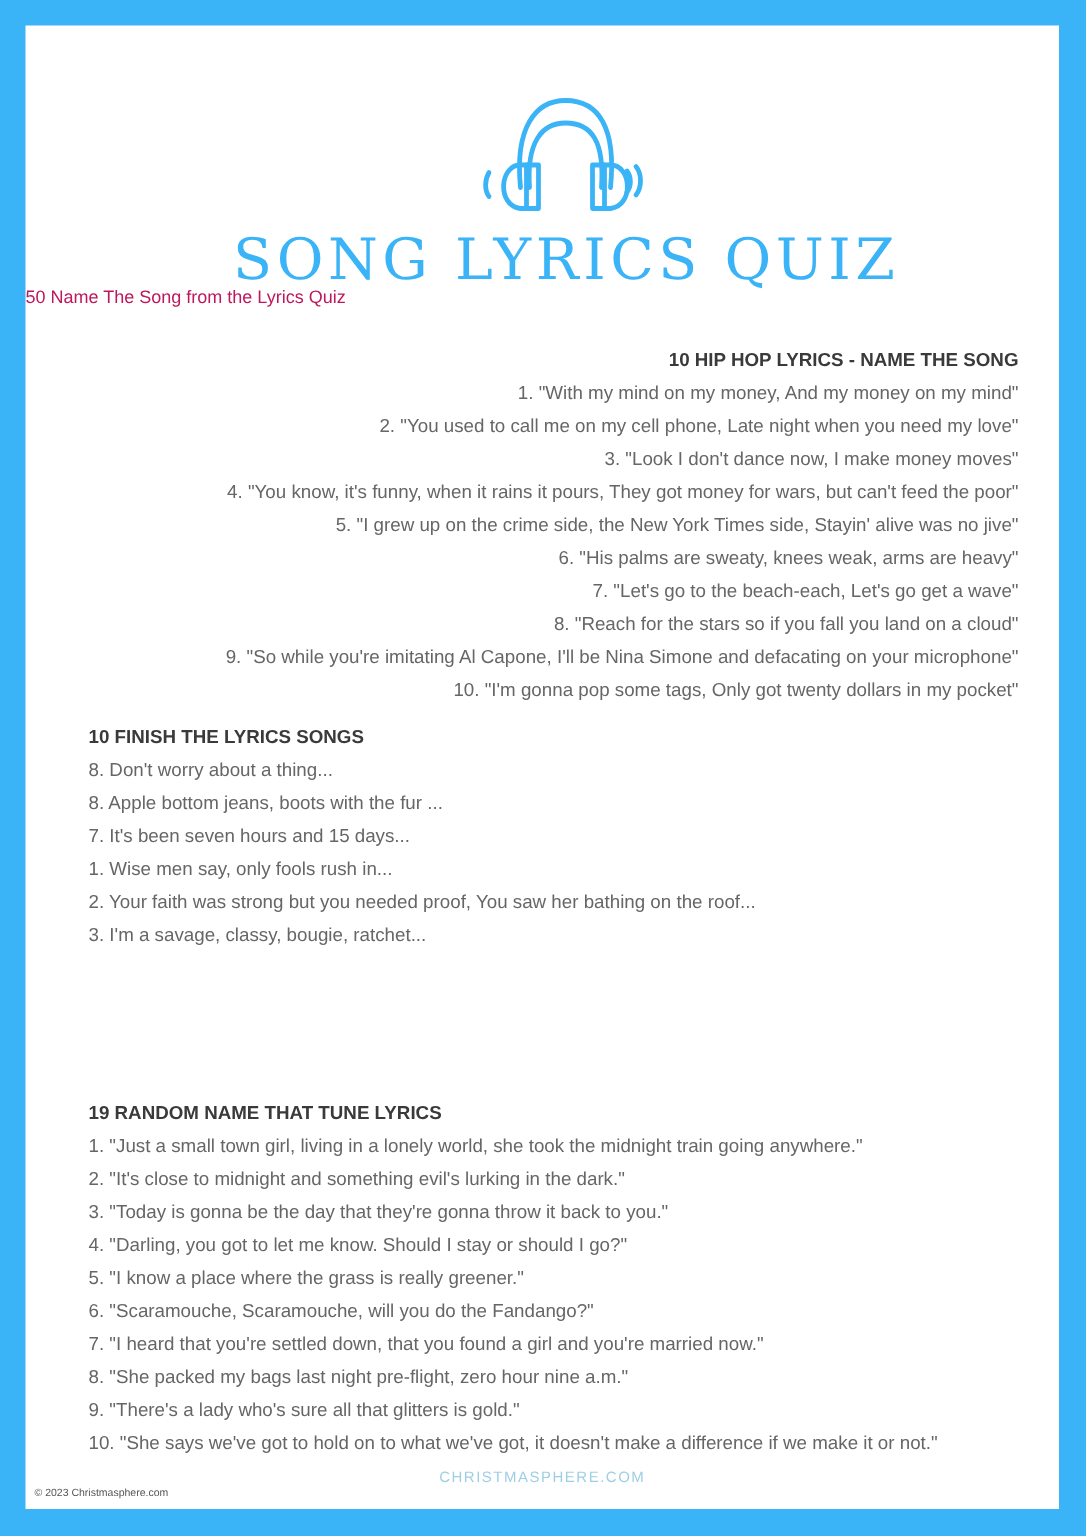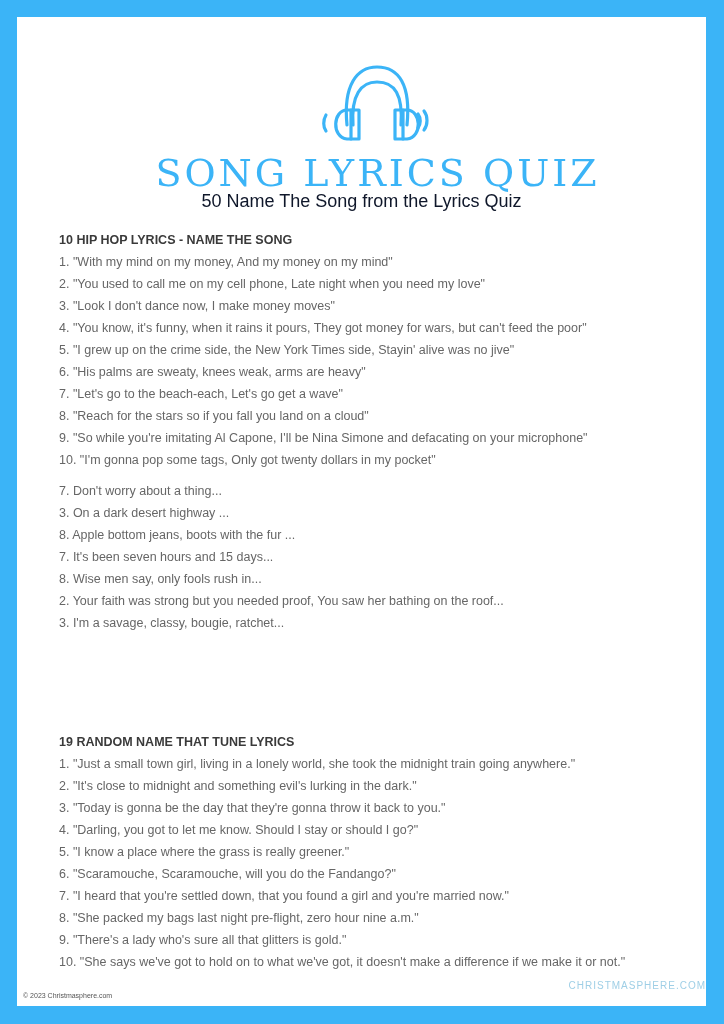--- a/index.html
+++ b/index.html
@@ -28,24 +28,23 @@
       font-family: "DejaVu Serif", serif;
       font-size: 38px;
       letter-spacing: 3px;
       color: #3bb4f7;
       margin: 16px;
       font-weight: normal;
     }
     .subtitle {
       position: absolute;
       left: 0; width: 689px; top: 174px;
-      text-align: center;
       font-family: "Liberation Sans", sans-serif;
-      font-size: 18px;
-      color: #0f172a;
+      font-size: 12px;
+      color: #be185d;
     }
     .section {
       position: absolute;
       left: 42px;
       width: 620px;
     }
     .section h2 {
       margin: 0;
       font-family: "Liberation Sans", sans-serif;
       font-size: 12.5px;
@@ -57,27 +56,27 @@
       list-style: none;
       margin: 0; padding: 0;
     }
     .section li {
       font-family: "Liberation Sans", sans-serif;
       font-size: 12.5px;
       color: #666666;
       line-height: 22px;
       white-space: nowrap;
     }
-    .sec1 { top: 212px; }
+    .sec1 { top: 212px; text-align: right; }
     .sec2 { top: 463px; }
     .sec3 { top: 714px; }
     .site {
       position: absolute;
       left: 0; width: 689px; top: 963px;
-      text-align: right;
+      text-align: center;
       font-family: "Liberation Sans", sans-serif;
       font-size: 10px;
       letter-spacing: 1px;
       color: #9fcfe6;
     }
     .copyright {
       position: absolute;
       left: 6px; top: 975px;
       font-family: "Liberation Sans", sans-serif;
       font-size: 7px;
@@ -121,26 +120,26 @@
       <li>5. "I grew up on the crime side, the New York Times side, Stayin' alive was no jive"</li>
       <li>6. "His palms are sweaty, knees weak, arms are heavy"</li>
       <li>7. "Let's go to the beach-each, Let's go get a wave"</li>
       <li>8. "Reach for the stars so if you fall you land on a cloud"</li>
       <li>9. "So while you're imitating Al Capone, I'll be Nina Simone and defacating on your microphone"</li>
       <li>10. "I'm gonna pop some tags, Only got twenty dollars in my pocket"</li>
     </ol>
   </div>
 
   <div class="section sec2">
+    <h2>10 FINISH THE LYRICS SONGS</h2>
     <ol>
-      <li>7. Don't worry about a thing...</li>
-      <li>3. On a dark desert highway ...</li>
+      <li>8. Don't worry about a thing...</li>
       <li>8. Apple bottom jeans, boots with the fur ...</li>
       <li>7. It's been seven hours and 15 days...</li>
-      <li>8. Wise men say, only fools rush in...</li>
+      <li>1. Wise men say, only fools rush in...</li>
       <li>2. Your faith was strong but you needed proof, You saw her bathing on the roof...</li>
       <li>3. I'm a savage, classy, bougie, ratchet...</li>
     </ol>
   </div>
 
   <div class="section sec3">
     <h2>19 RANDOM NAME THAT TUNE LYRICS</h2>
     <ol>
       <li>1. "Just a small town girl, living in a lonely world, she took the midnight train going anywhere."</li>
       <li>2. "It's close to midnight and something evil's lurking in the dark."</li>

